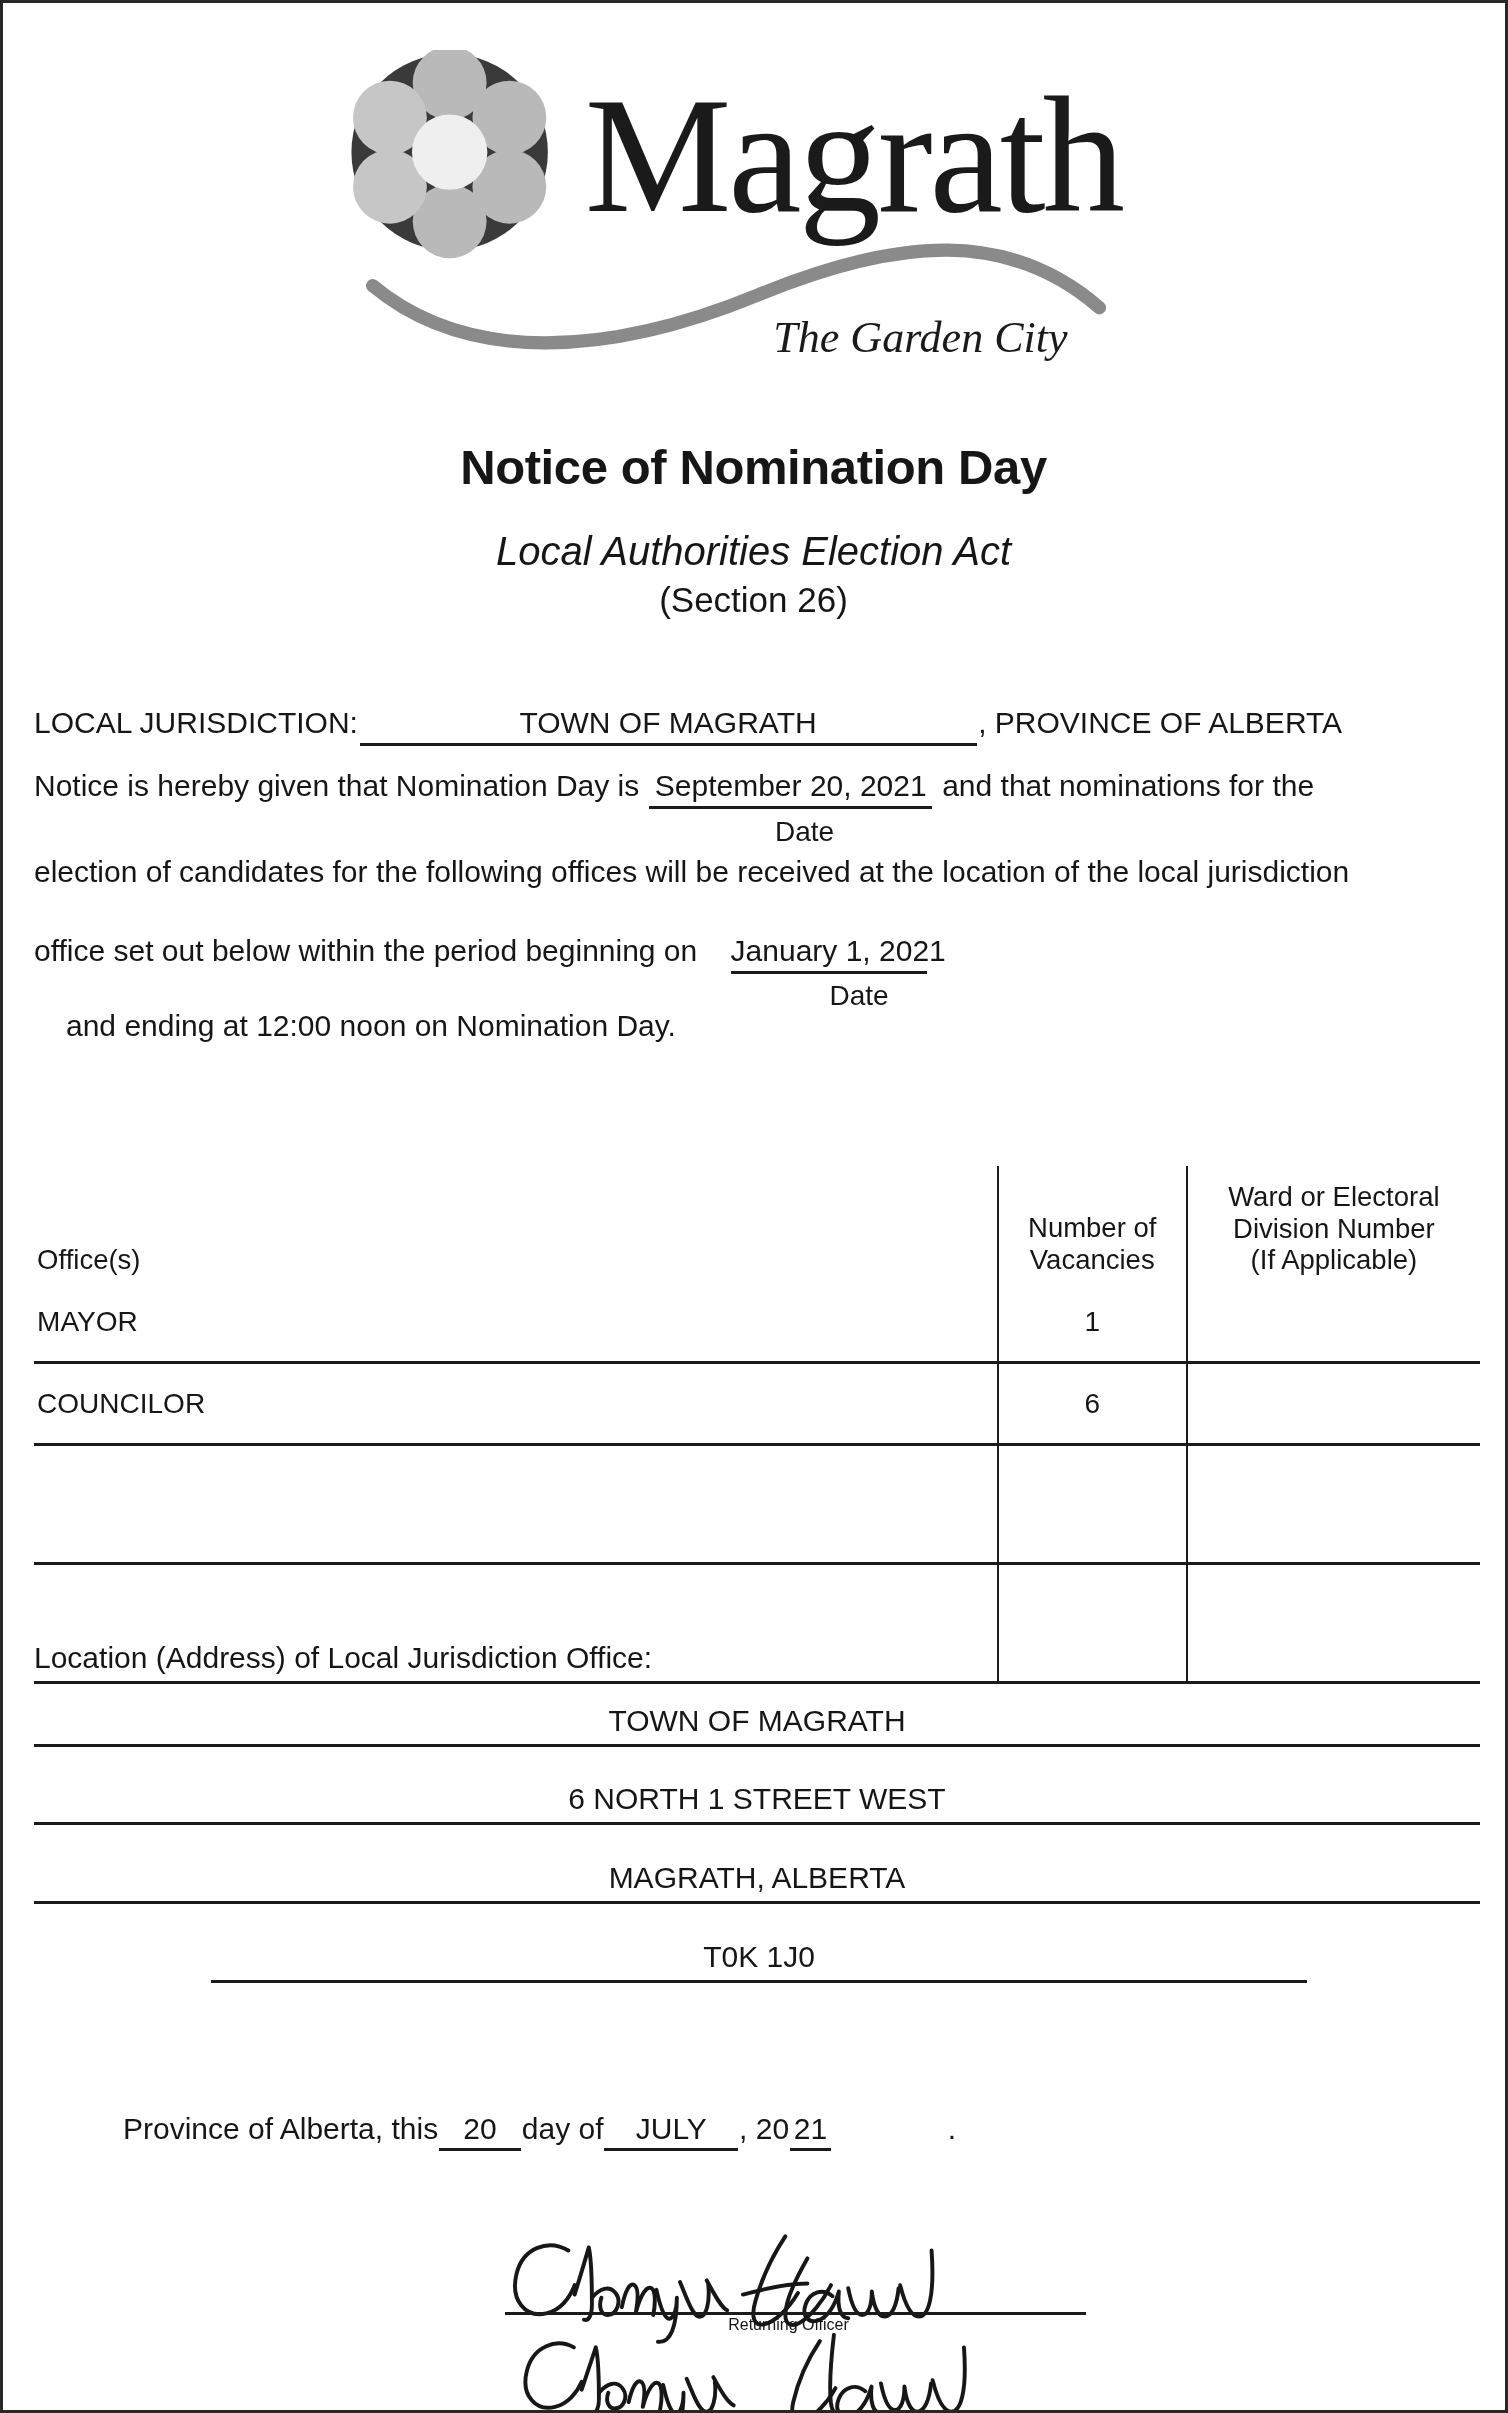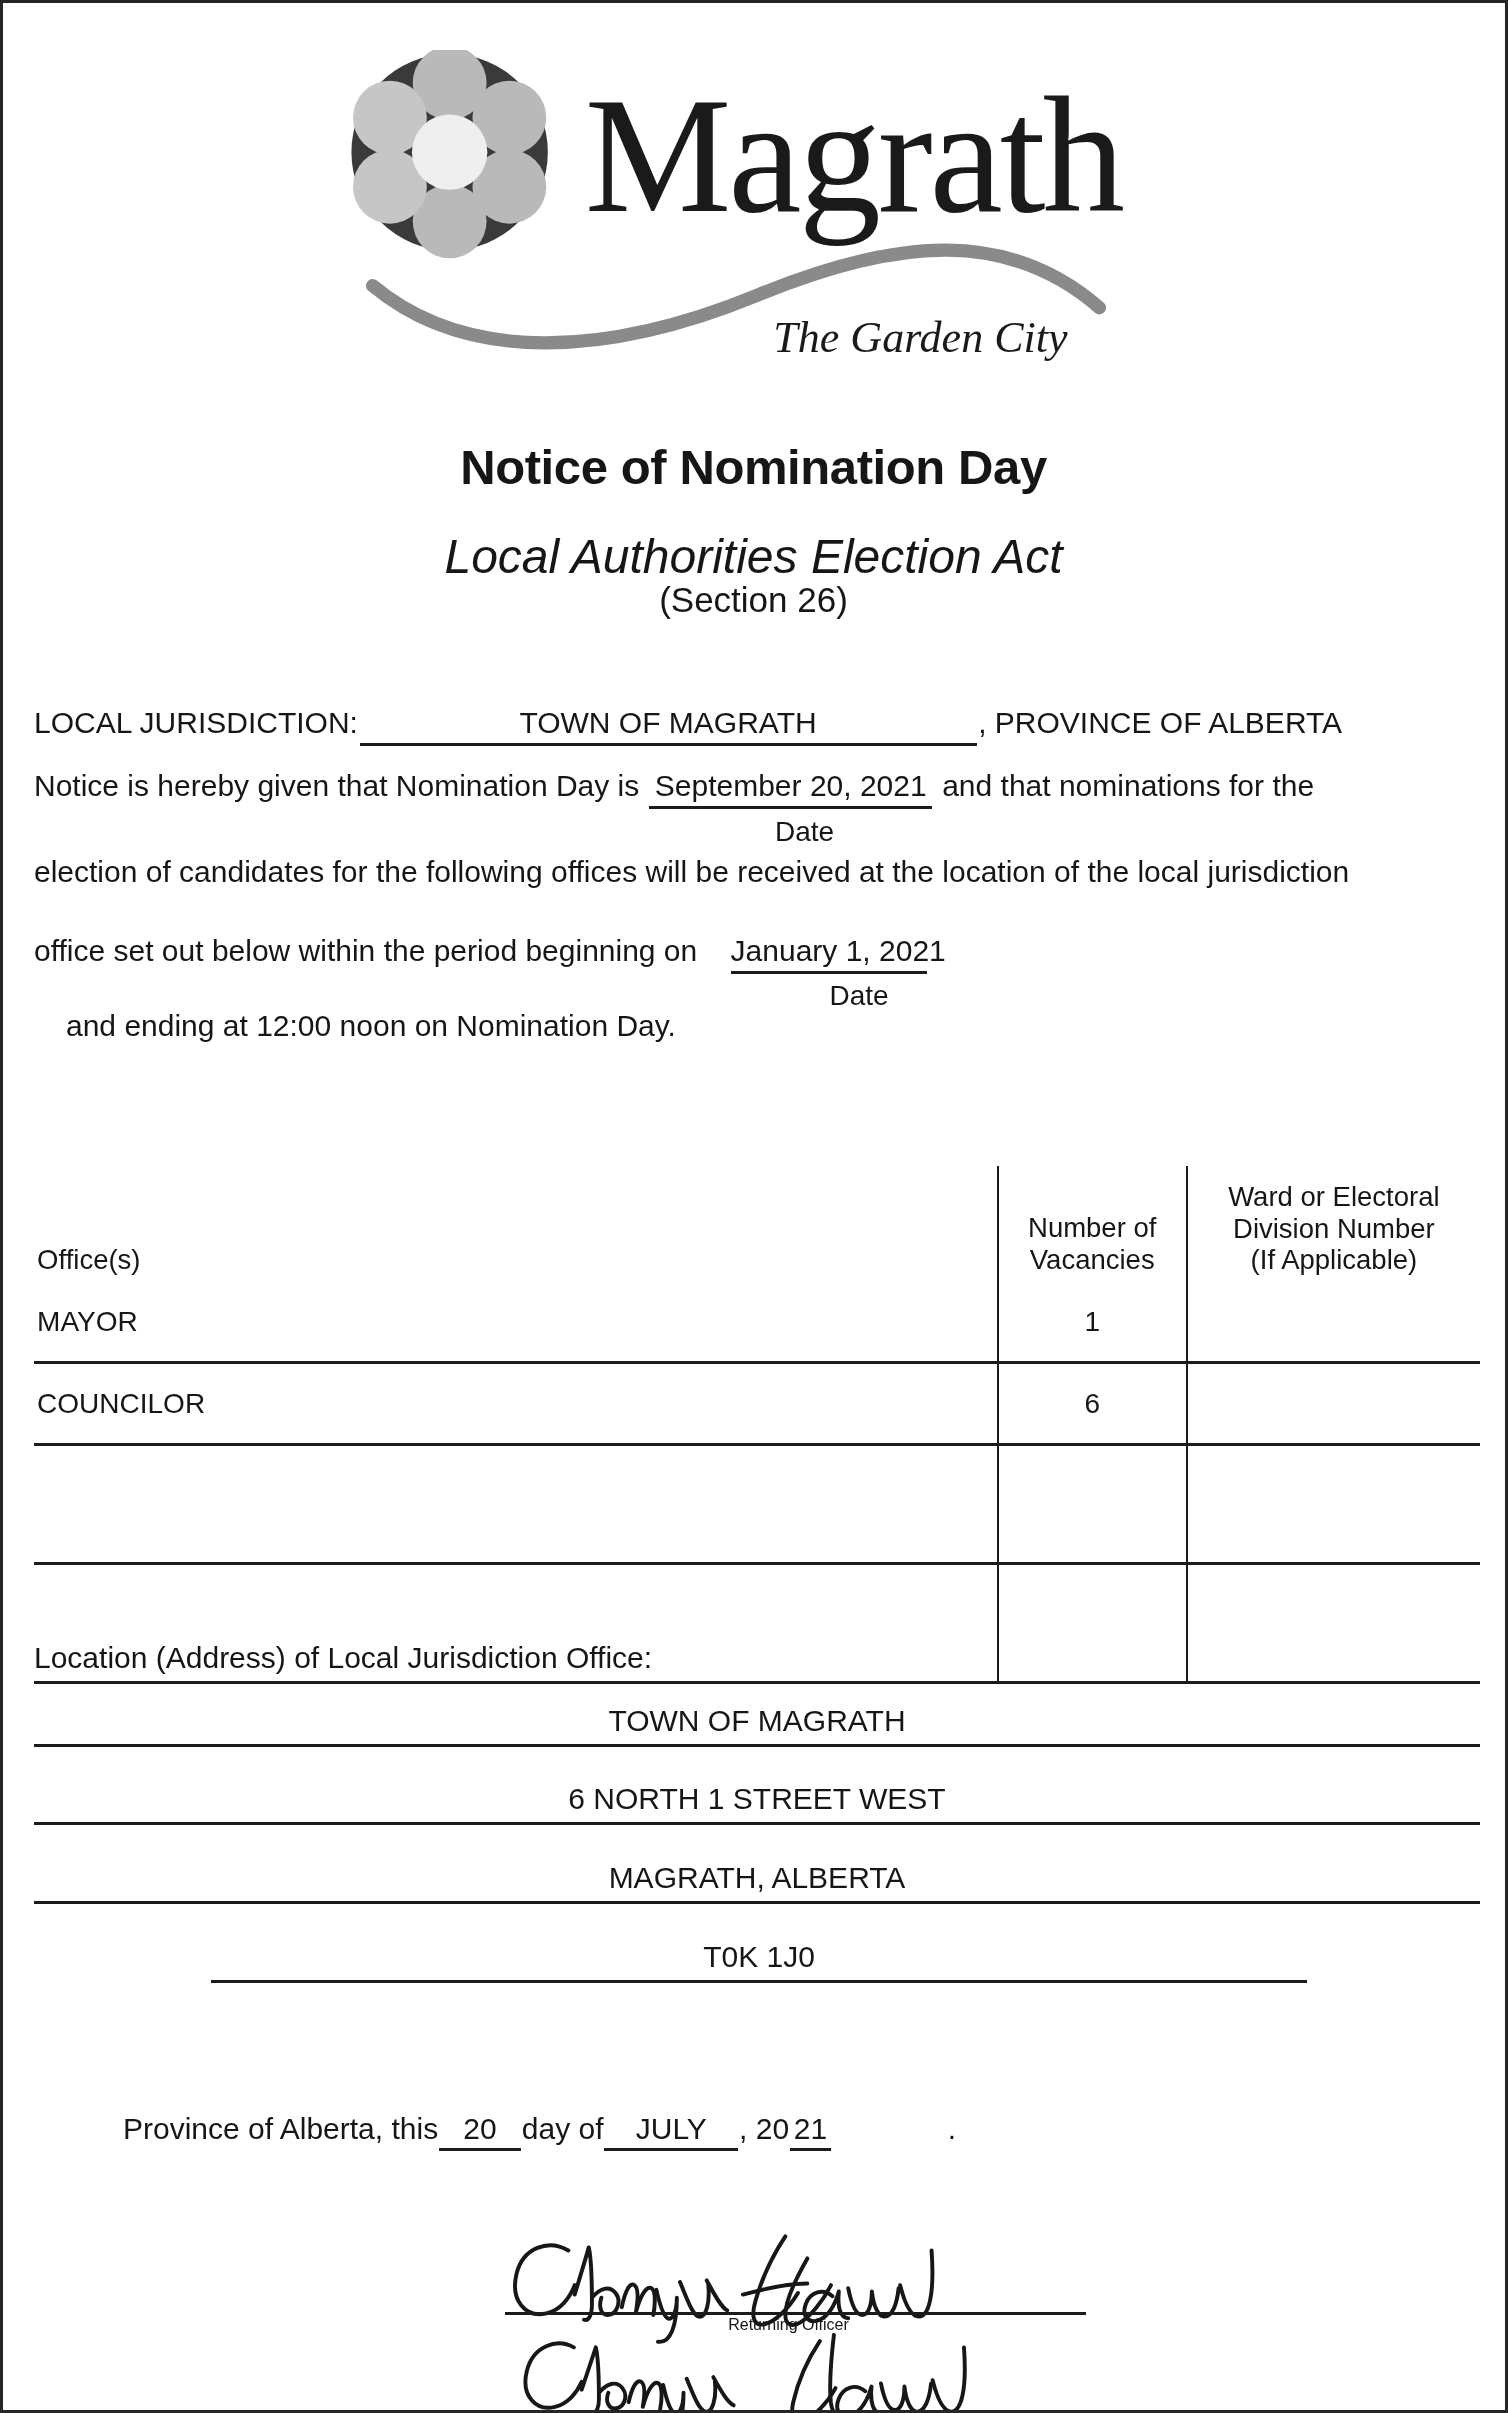--- a/index.html
+++ b/index.html
@@ -45,21 +45,21 @@
     text-align: center;
     font-size: 49px;
     font-weight: bold;
     letter-spacing: -0.4px;
   }
   .doc-subtitle {
     position: absolute;
     left: 0; top: 526px;
     width: 1501px;
     text-align: center;
-    font-size: 48px;
+    font-size: 40px;
     font-style: italic;
   }
   .doc-section {
     position: absolute;
     left: 0; top: 577px;
     width: 1501px;
     text-align: center;
     font-size: 35px;
   }
 

